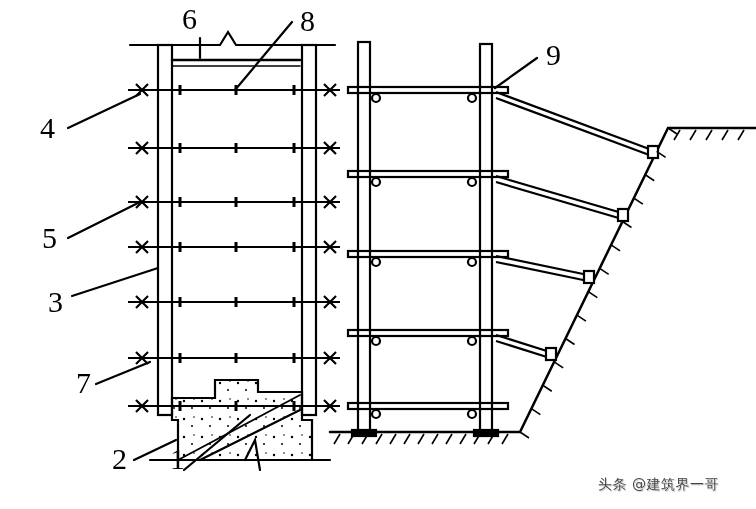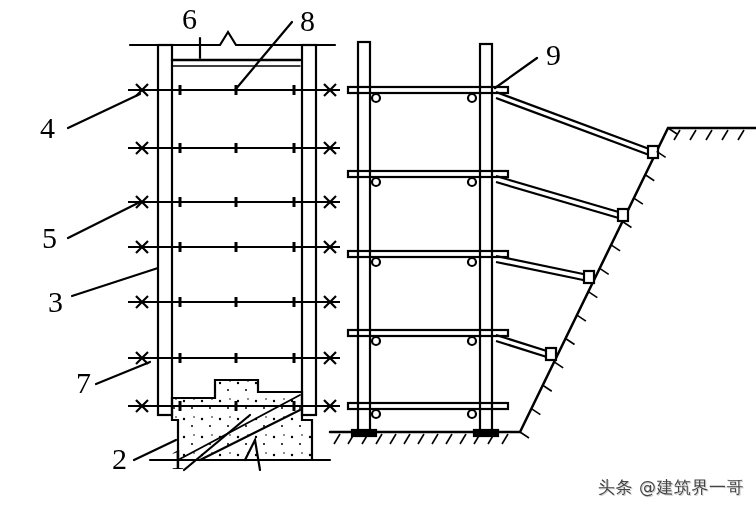--- a/index.html
+++ b/index.html
@@ -1,19 +1,19 @@
 <!DOCTYPE html>
 <html><head>
 <meta charset="utf-8">
 <style>
   html, body { margin:0; padding:0; background:#fff; }
   #stage { position:relative; width:756px; height:509px; background:#fff; overflow:hidden; }
   svg { position:absolute; left:0; top:0; }
   .lbl { position:absolute; font-family:"Liberation Serif", serif; font-size:30px; color:#000; line-height:1; }
-  .wm { position:absolute; left:598px; top:476px; font-family:"DejaVu Sans", sans-serif; font-size:17px; color:#444; text-shadow:0 0 1px #fff, 1px 1px 0 #ccc; letter-spacing:0.5px; }
+  .wm { position:absolute; left:598px; top:476px; font-family:"DejaVu Sans", sans-serif; font-size:14px; color:#444; text-shadow:0 0 1px #fff, 1px 1px 0 #ccc; letter-spacing:0.5px; }
 </style>
 </head>
 <body>
 
 <div id="stage">
   <svg width="756" height="509" viewBox="0 0 756 509">
     <defs>
       <pattern id="conc" width="18" height="18" patternUnits="userSpaceOnUse">
         <circle cx="4" cy="5" r="1.2" fill="#000"></circle>
         <circle cx="12" cy="12" r="1" fill="#000"></circle>

